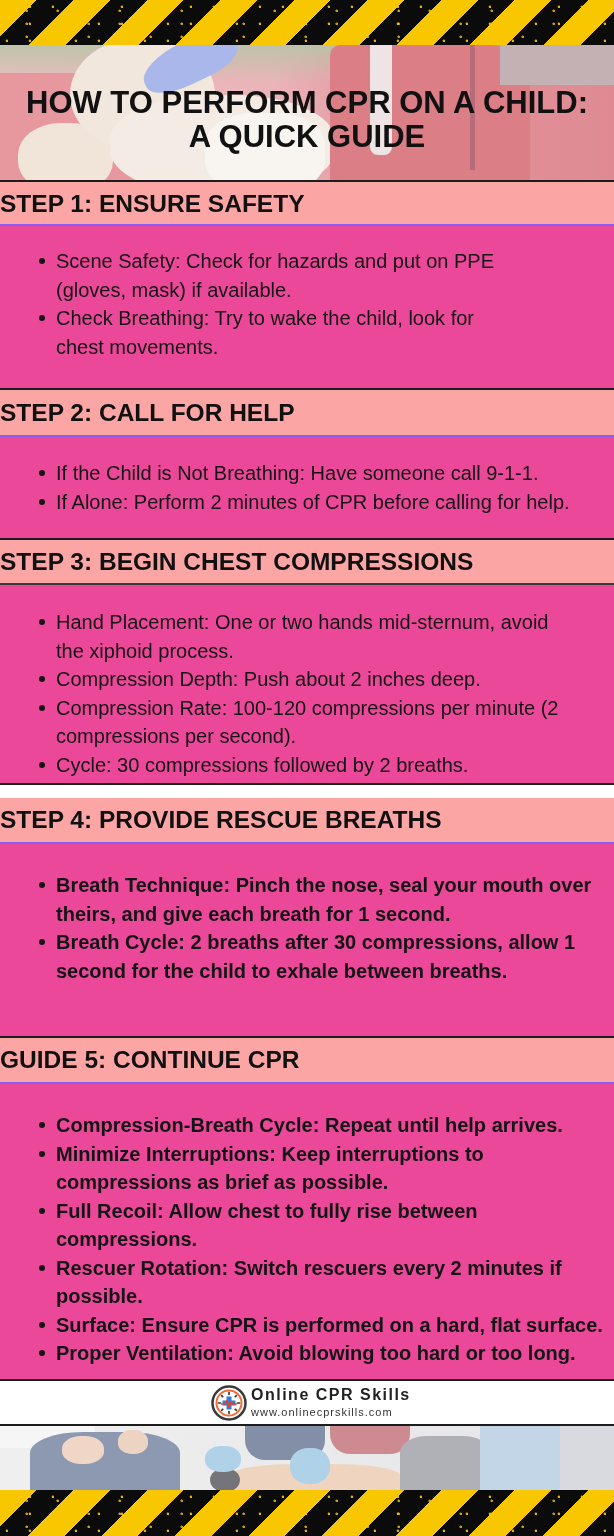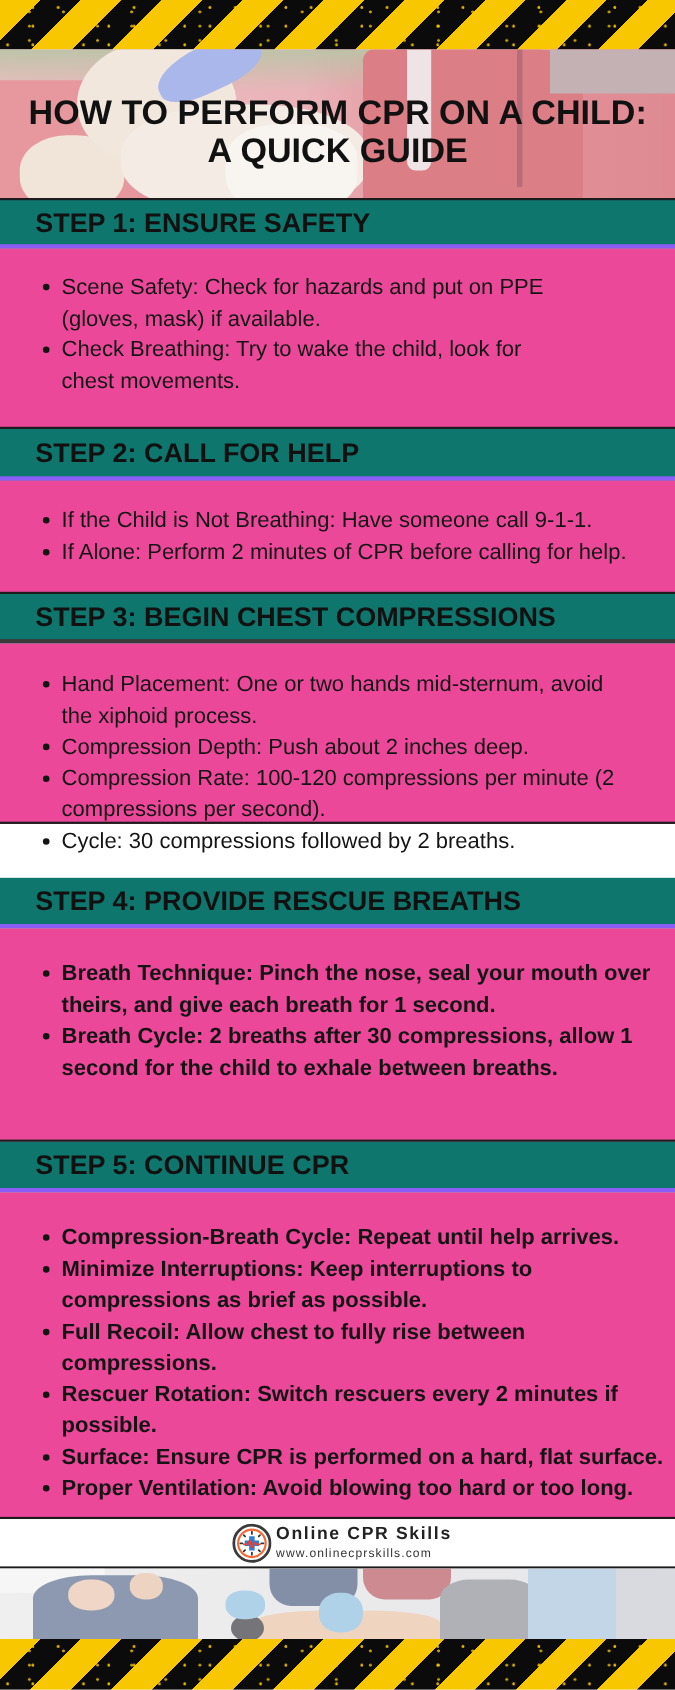--- a/index.html
+++ b/index.html
@@ -28,35 +28,35 @@
   .blob { position: absolute; }
   .hero-overlay { position: absolute; inset: 0; background: rgba(255,255,255,0.16); }
   .title {
     position: absolute; left: 0; top: 41px; width: 614px; text-align: center;
     font-weight: bold; font-size: 31px; line-height: 34px; color: #111;
   }
   .title div { white-space: nowrap; }
 
   
   .step-header {
-    background: #0f766e; border-bottom: 4px solid #8b5cf6;
-    padding-left: 32px; font-weight: bold; font-size: 24.5px; line-height: 44px;
+    background: #fca5a5; border-bottom: 2px solid #8b5cf6;
+    font-weight: bold; font-size: 24.5px; line-height: 44px;
     color: #111; white-space: nowrap;
   }
   .h1 { top: 180px; height: 46px; border-top: 2px solid #1c1c1c; }
   .h2 { top: 390px; height: 47px; line-height: 46px; }
   .h3 { top: 540px; height: 45px; border-bottom-color: #3a3a3a; }
   .h4 { top: 798px; height: 46px; }
   .h5 { top: 1038px; height: 46px; }
 
   
   .step-body { background: #ec4899; border-bottom: 2px solid #1c1c1c; }
   .b1 { top: 226px; height: 164px; }
   .b2 { top: 437px; height: 103px; }
-  .b3 { top: 585px; height: 164px; }
+  .b3 { top: 585px; height: 200px; }
   .b4 { top: 844px; height: 194px; }
   .b5 { top: 1084px; height: 297px; }
 
   .step-body ul { list-style: none; margin: 0; padding: 0; position: absolute; left: 56px; }
   .step-body li { position: relative; font-size: 20px; line-height: 28.5px; color: #141414; }
   .step-body li::before {
     content: ""; position: absolute; left: -17px; top: 11px;
     width: 6px; height: 6px; border-radius: 50%; background: #141414;
   }
   .bold li { font-weight: bold; }
@@ -131,21 +131,21 @@
 </div>
 
 <div class="abs step-header h4">STEP 4: PROVIDE RESCUE BREATHS</div>
 <div class="abs step-body b4 bold">
   <ul>
     <li>Breath Technique: Pinch the nose, seal your mouth over theirs, and give each breath for 1 second.</li>
     <li>Breath Cycle: 2 breaths after 30 compressions, allow 1 second for the child to exhale between breaths.</li>
   </ul>
 </div>
 
-<div class="abs step-header h5">STEP 5: CONTINUE CPR</div>
+<div class="abs step-header h5">GUIDE 5: CONTINUE CPR</div>
 <div class="abs step-body b5 bold">
   <ul>
     <li>Compression-Breath Cycle: Repeat until help arrives.</li>
     <li>Minimize Interruptions: Keep interruptions to compressions as brief as possible.</li>
     <li>Full Recoil: Allow chest to fully rise between compressions.</li>
     <li>Rescuer Rotation: Switch rescuers every 2 minutes if possible.</li>
     <li>Surface: Ensure CPR is performed on a hard, flat surface.</li>
     <li>Proper Ventilation: Avoid blowing too hard or too long.</li>
   </ul>
 </div>

